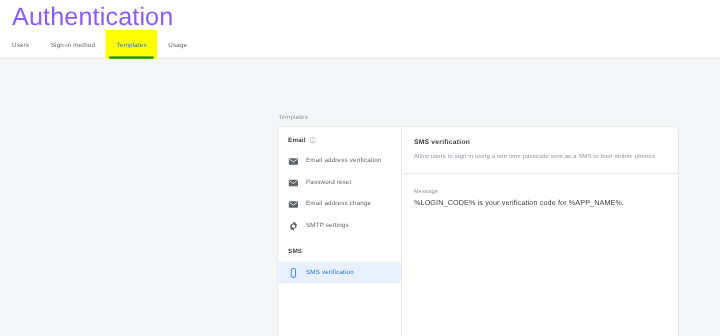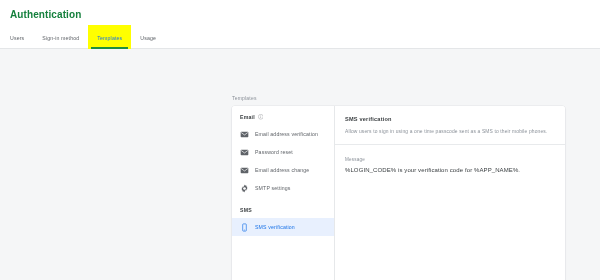--- a/index.html
+++ b/index.html
@@ -13,23 +13,23 @@
     background: #ffffff;
     font-family: "Liberation Sans", sans-serif;
     -webkit-font-smoothing: antialiased;
   }
 
   
   .page-header {
     padding: 6px 10px 0 10px;
   }
   .page-title {
-    font-size: 10px;
-    font-weight: 700;
-    color: #15803d;
+    font-size: 21px;
+    font-weight: 400;
+    color: #8b5cf6;
     letter-spacing: .1px;
     line-height: 18px;
     margin: 0;
   }
 
   
   .tabbar {
     position: relative;
     display: flex;
     align-items: flex-end;

